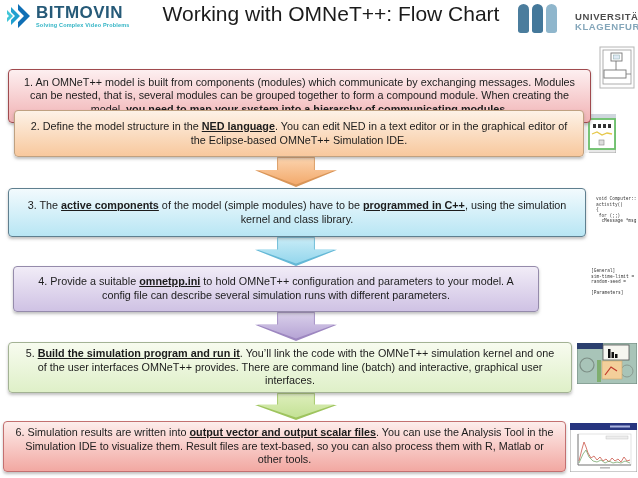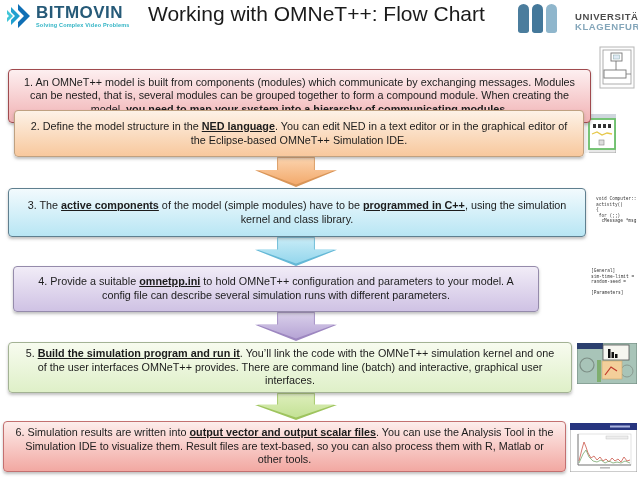--- a/index.html
+++ b/index.html
@@ -4,21 +4,21 @@
 <style>
   html,body{margin:0;padding:0;background:#fff;}
   #slide{position:relative;width:638px;height:478px;background:#fff;overflow:hidden;
          font-family:"Liberation Sans",sans-serif;}
 
   
   #brand{position:absolute;left:6px;top:3px;display:flex;align-items:flex-start;}
   #brand-text{}
   #brand-name{font-size:17px;font-weight:bold;color:#265a78;letter-spacing:.5px;line-height:19px;}
   #brand-tag{font-size:5.5px;color:#2fb3c4;font-weight:bold;letter-spacing:.2px;}
-  #page-title{position:absolute;left:148px;top:2px;width:366px;
+  #page-title{position:absolute;left:148px;top:2px;width:366px;text-align:center;
               font-size:21px;color:#1b1b1b;font-weight:500;}
   #uni{position:absolute;left:518px;top:4px;display:flex;align-items:flex-start;}
   .uni-bar{width:11px;height:29px;border-radius:6px 6px 3px 3px;margin-right:3px;}
   .uni-bar.b1{background:#4b7d9d;}
   .uni-bar.b2{background:#44789a;}
   .uni-bar.b3{background:#8fb6cc;}
   #uni-text{margin-left:15px;margin-top:8px;line-height:10px;}
   #uni-l1{font-size:9.5px;font-weight:bold;color:#4d4d4d;letter-spacing:.6px;}
   #uni-l2{font-size:9.5px;font-weight:bold;color:#84a6ba;letter-spacing:.6px;}
 

